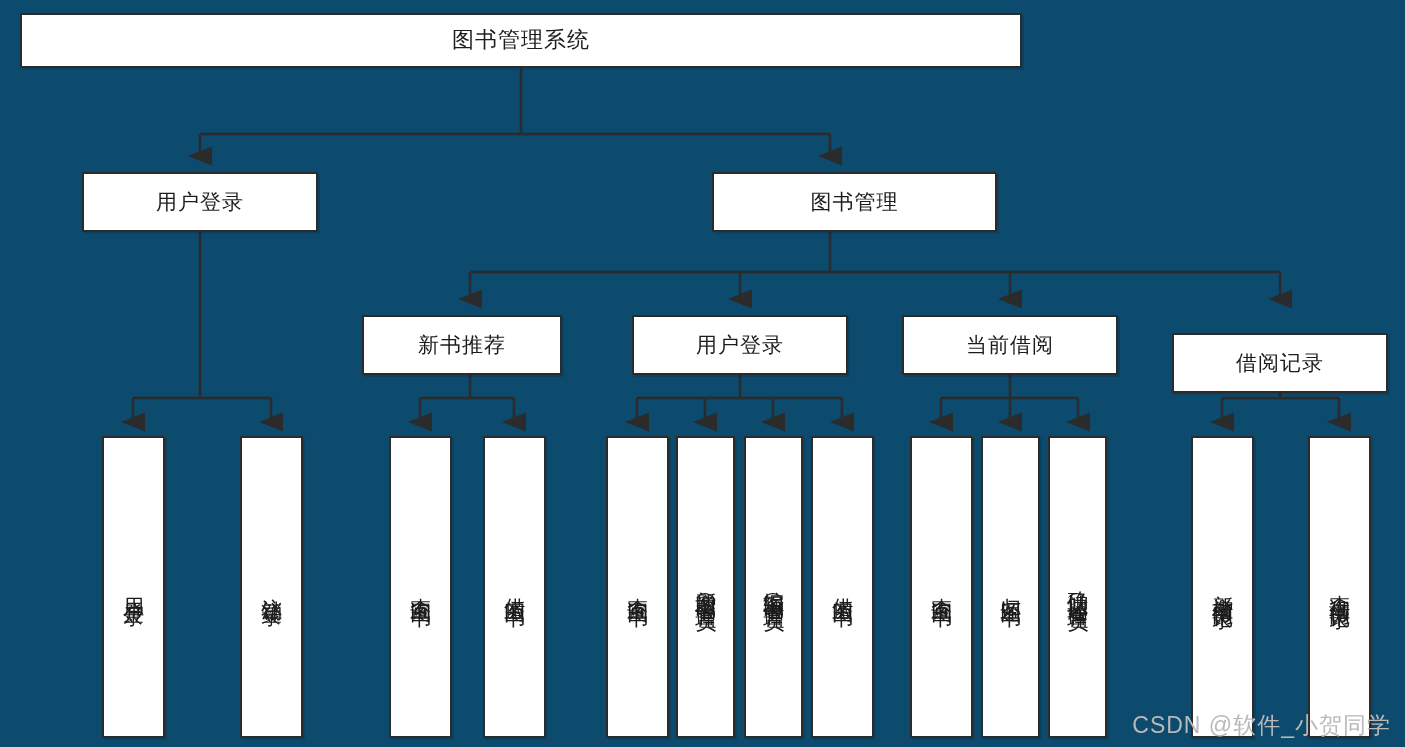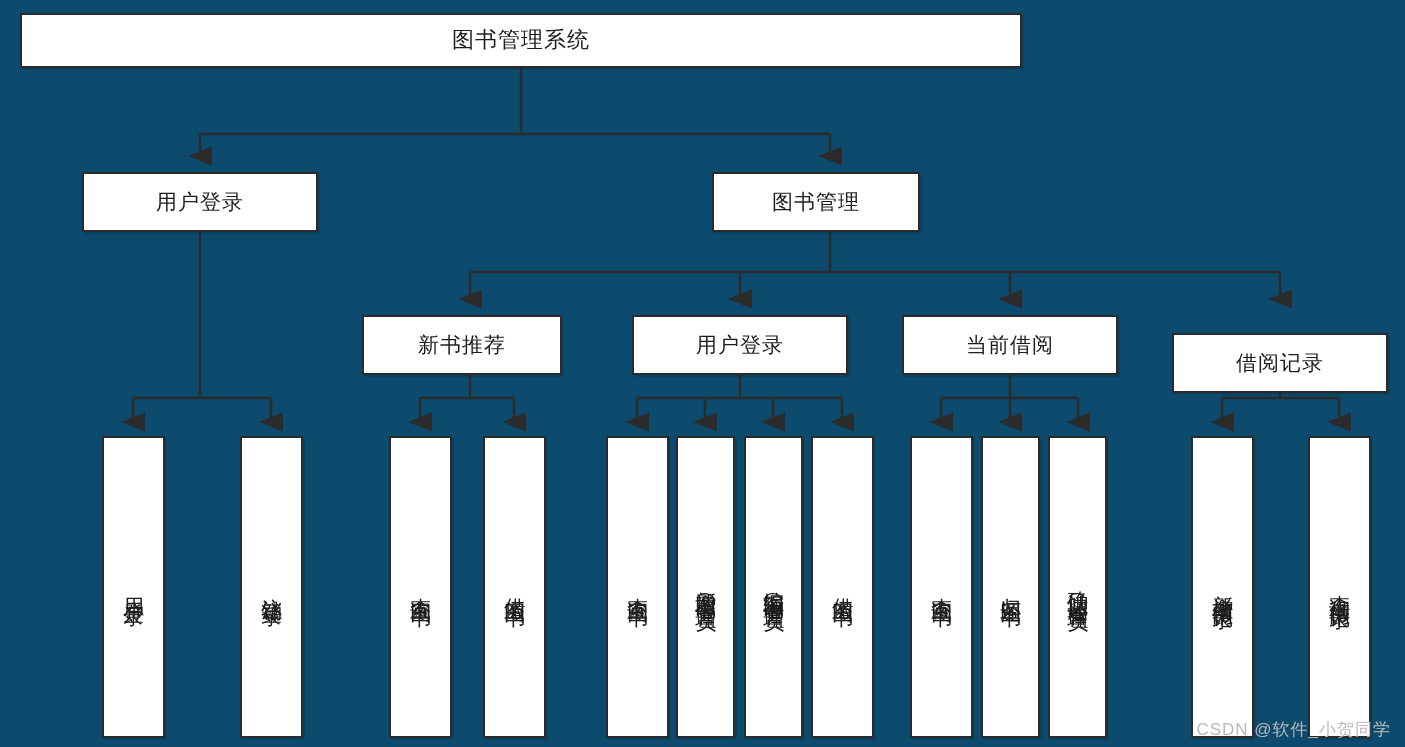--- a/index.html
+++ b/index.html
@@ -57,21 +57,21 @@
   .node.v .vtext {
     writing-mode: vertical-rl;
     text-orientation: upright;
     display: block;
     max-height: 100%;
   }
   .watermark {
     position: absolute;
     right: 14px;
     bottom: 6px;
-    font-size: 17px;
+    font-size: 23px;
     color: #b9b9b9;
     letter-spacing: 1px;
     white-space: nowrap;
     user-select: none;
   }
 </style>
 </head>
 <body>
 
 <div id="canvas">
@@ -126,21 +126,21 @@
     </g>
   </svg>
 
   <div class="node h root" style="left:20px; top:13px; width:1002px; height:55px;">
     <span>图书管理系统</span>
   </div>
 
   <div class="node h" style="left:82px; top:172px; width:236px; height:60px;">
     <span>用户登录</span>
   </div>
-  <div class="node h" style="left:712px; top:172px; width:208px; height:60px;">
+  <div class="node h" style="left:712px; top:172px; width:285px; height:60px;">
     <span>图书管理</span>
   </div>
 
   <div class="node h" style="left:362px; top:315px; width:200px; height:60px;">
     <span>新书推荐</span>
   </div>
   <div class="node h" style="left:632px; top:315px; width:216px; height:60px;">
     <span>用户登录</span>
   </div>
   <div class="node h" style="left:902px; top:315px; width:216px; height:60px;">

